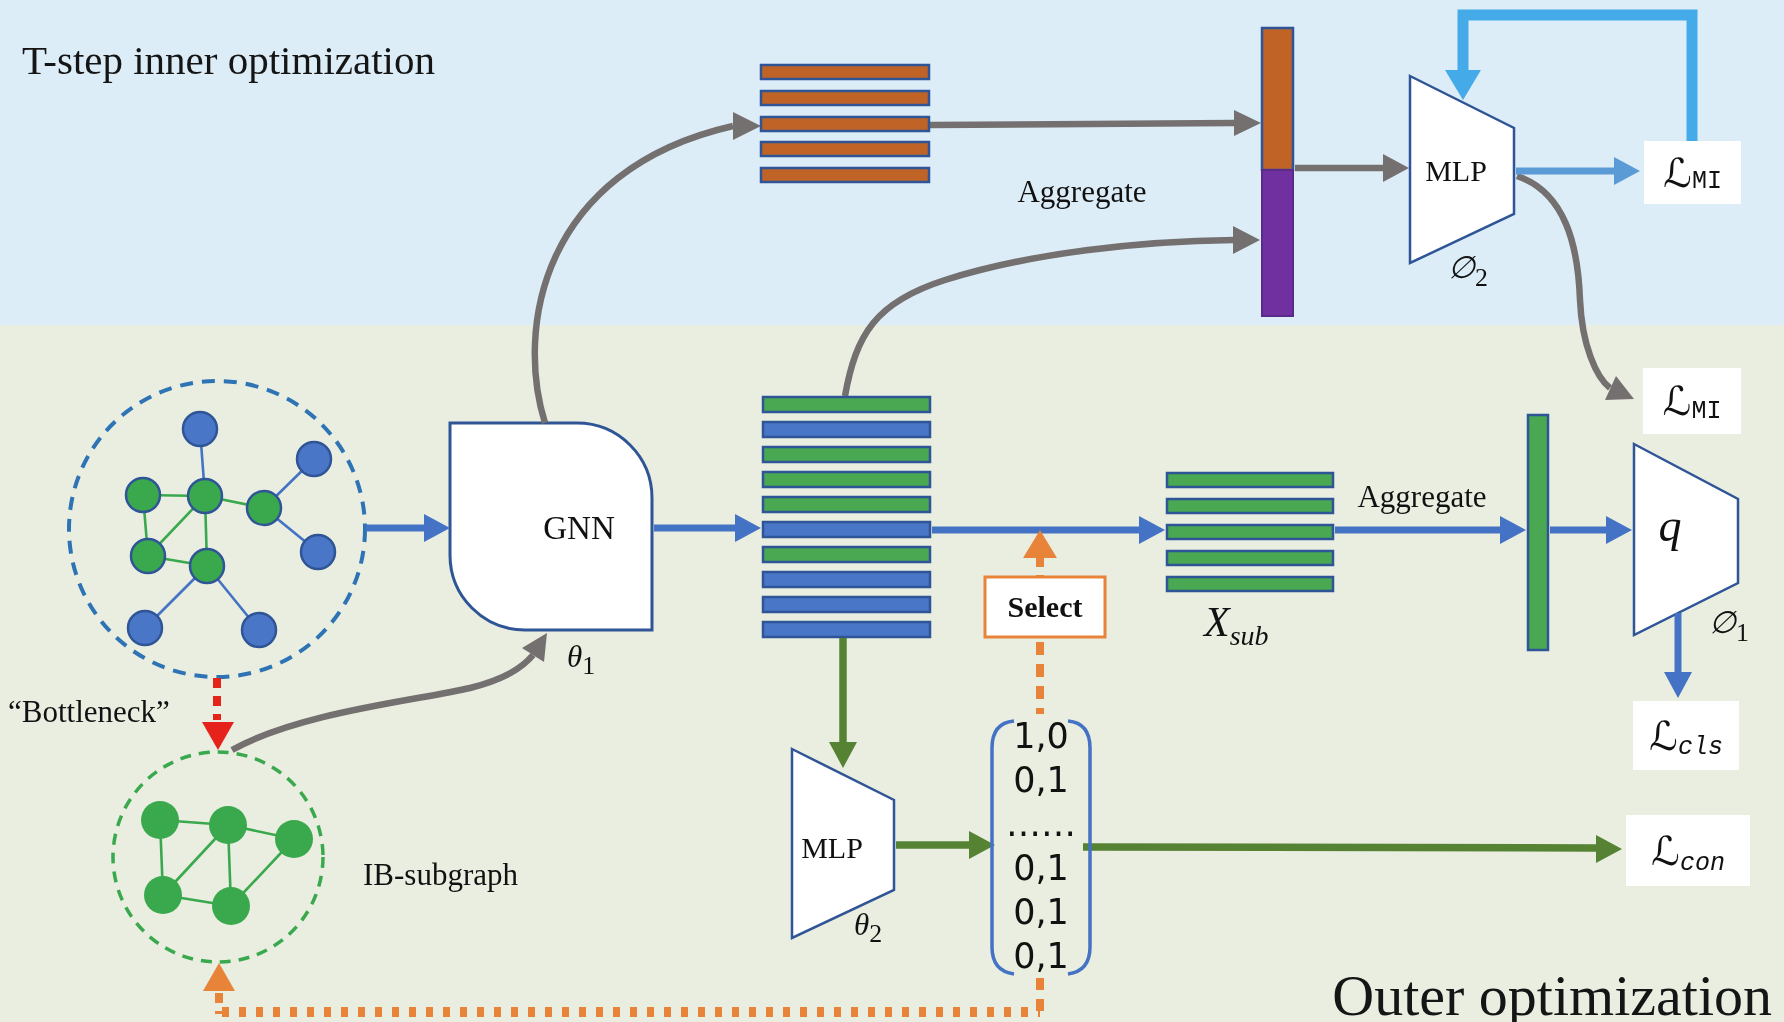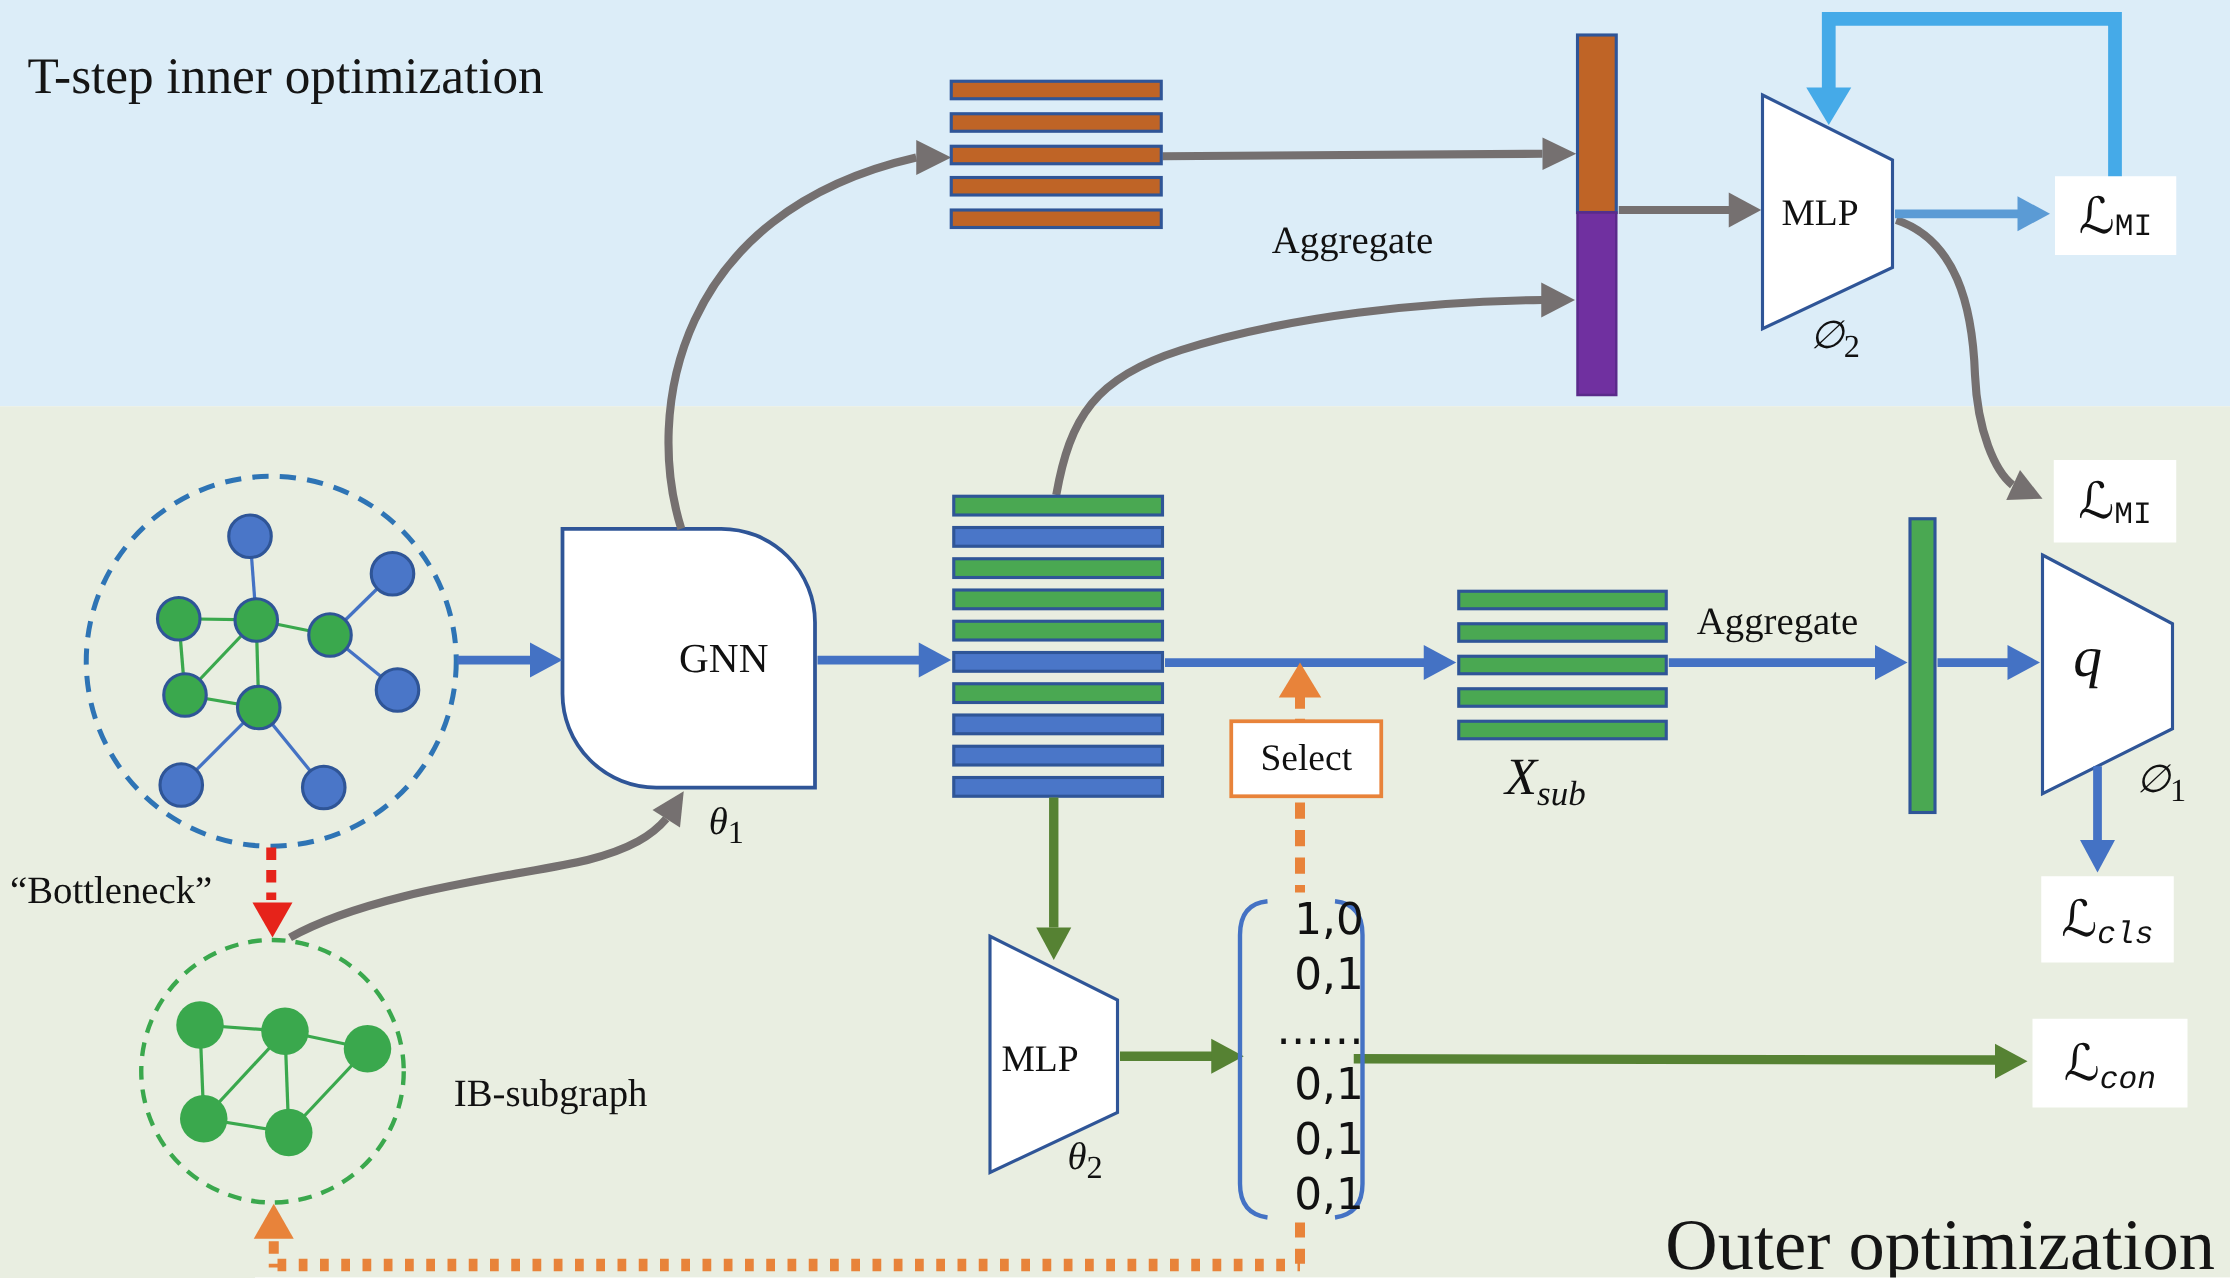--- a/index.html
+++ b/index.html
@@ -13,21 +13,21 @@
   .region-title{font-size:41px;color:#151515;}
   .small-label{font-size:31px;}
   .box-label{font-size:30px;}
   .param{font-size:31px;font-style:italic;}
   .param sub,.loss sub{font-style:normal;}
   .loss{background:#fff;display:flex;align-items:center;justify-content:center;
         font-size:40px;font-style:italic;}
   .loss .lsub{font-size:25px;font-style:italic;align-self:flex-end;margin-bottom:8px;font-family:Liberation Mono, monospace;}
   .loss .lmain{font-family:"DejaVu Serif","DejaVu Sans",serif;}
   #vector-rows{position:absolute;left:991px;top:716px;width:100px;height:260px;
-     display:flex;flex-direction:column;justify-content:space-between;align-items:flex-end;}
+     display:flex;flex-direction:column;justify-content:space-between;align-items:center;}
   #vector-rows .vrow{font-family:"DejaVu Sans","Liberation Sans",sans-serif;
      font-size:35px;line-height:40px;color:#111;}
 </style>
 </head>
 <body>
 
 <div id="canvas">
 
 <svg id="diagram-svg" width="1784" height="1022" viewBox="0 0 1784 1022">
 
@@ -200,21 +200,21 @@
 
 <div class="lbl box-label serif center" style="left:1456px;top:171px;">MLP</div>
 <div class="lbl param serif center" style="left:1468px;top:271px;"><span>∅</span><sub>2</sub></div>
 
 <div class="lbl box-label serif center" style="left:832px;top:848px;">MLP</div>
 <div class="lbl param serif center" style="left:868px;top:928px;"><span>θ</span><sub>2</sub></div>
 
 <div class="lbl ital serif center" style="left:1670px;top:525px;font-size:46px;">q</div>
 <div class="lbl param serif center" style="left:1729px;top:626px;"><span>∅</span><sub>1</sub></div>
 
-<div class="lbl box-label serif center" style="left:1045px;top:607px;">Select</div>
+<div class="lbl box-label serif center" style="left:1045px;top:607px;font-weight:bold;">Select</div>
 
 <div class="lbl small-label serif" style="left:8px;top:694px;">“Bottleneck”</div>
 <div class="lbl small-label serif" style="left:343px;top:857px;margin-left:20px;">IB-subgraph</div>
 
 <div class="lbl ital serif" style="left:1204px;top:598px;font-size:42px;"><span>X</span><sub style="font-size:28px;">sub</sub></div>
 
 <div class="lbl loss" style="left:1644px;top:141px;width:97px;height:63px;">
       <span class="lmain">ℒ</span>
       <span class="lsub" style="font-style:normal">MI</span>
     </div>

